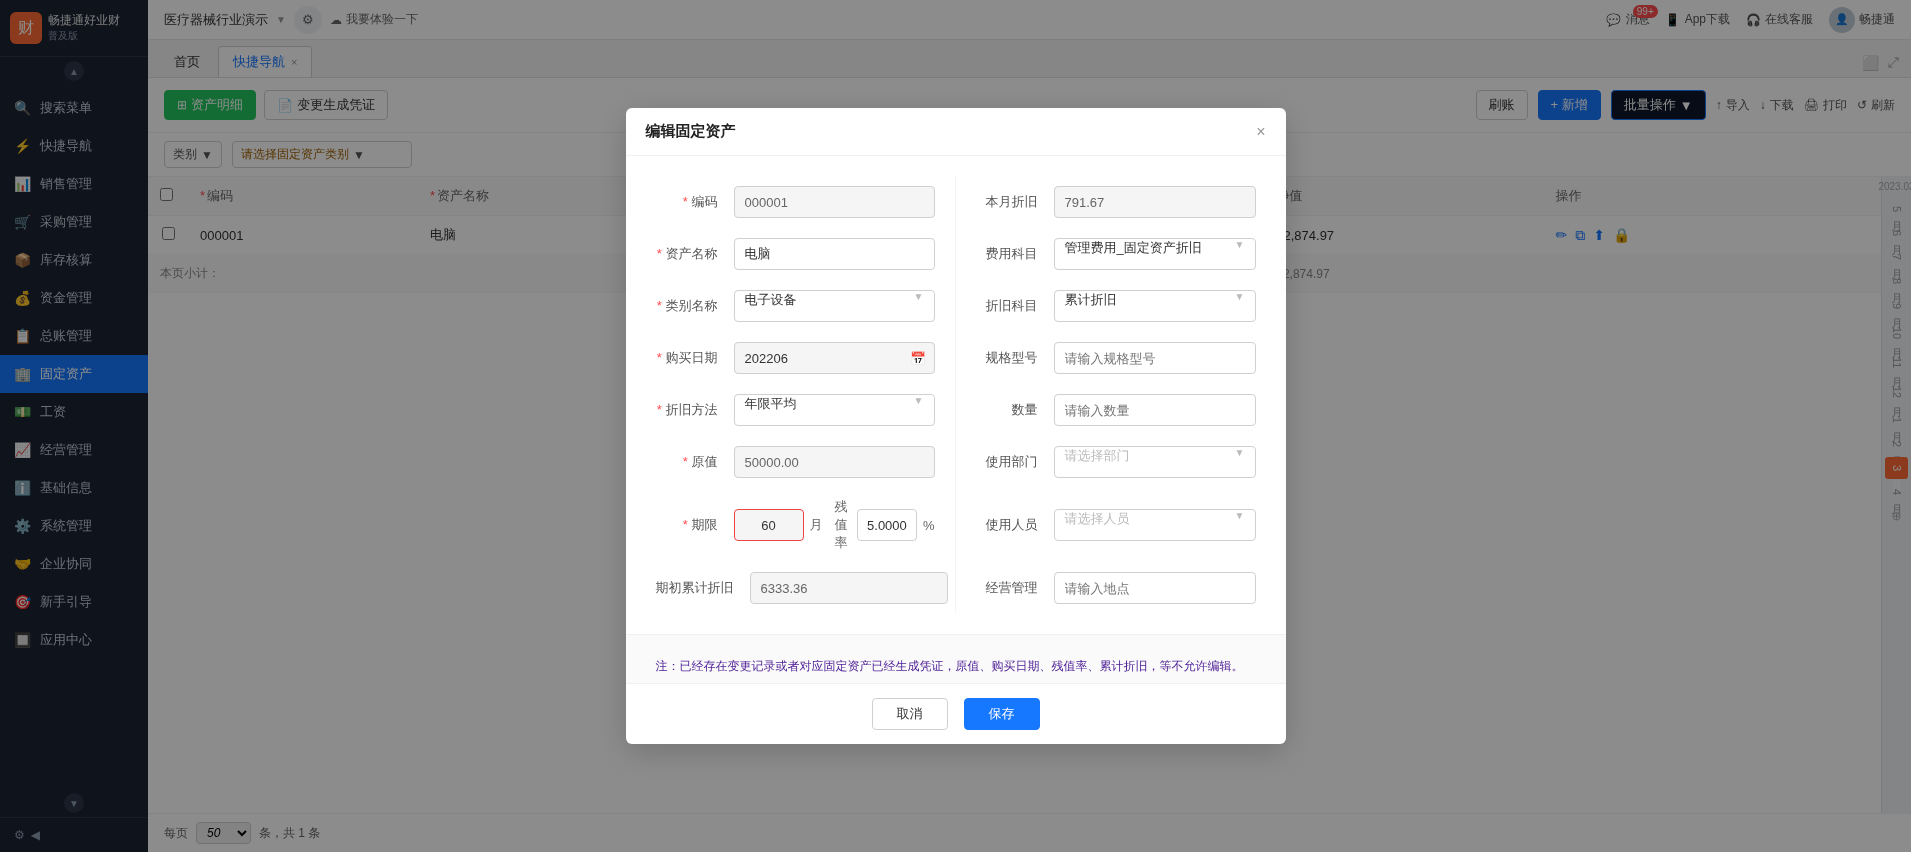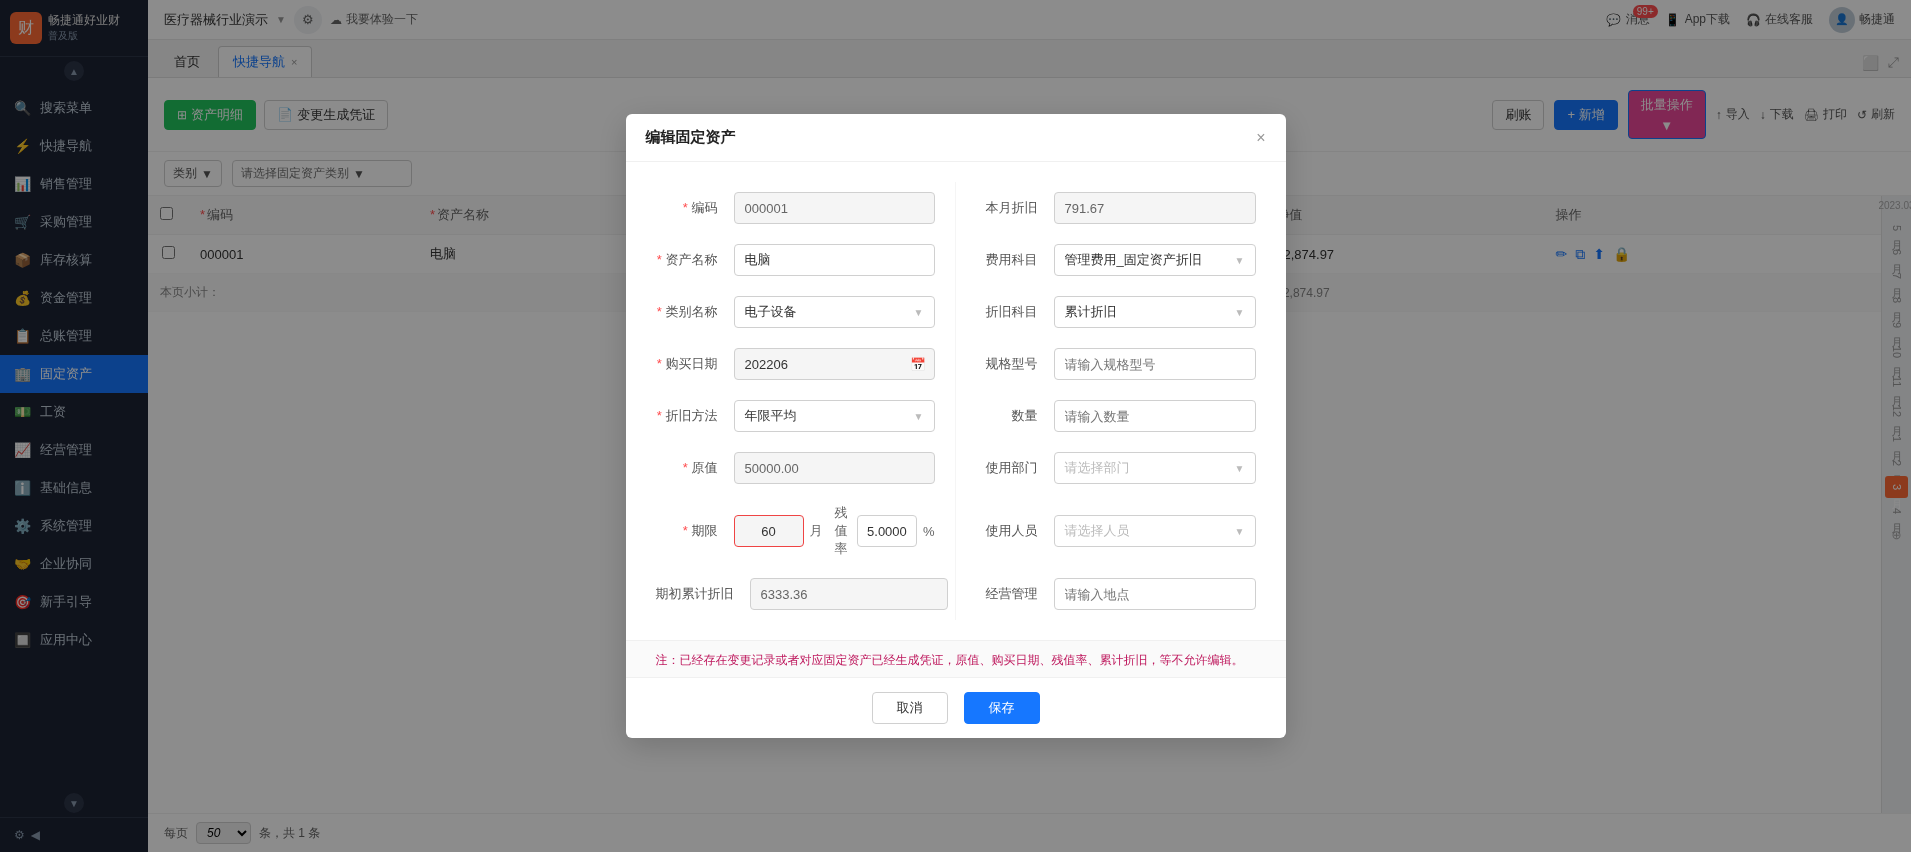--- a/index.html
+++ b/index.html
@@ -45,21 +45,21 @@
     .tab-close { color: #999; font-size: 11px; cursor: pointer; }
     .tab-expand { margin-left: auto; display: flex; align-items: center; gap: 8px; padding-bottom: 6px; }
     .tab-expand-btn { color: #999; font-size: 14px; cursor: pointer; background: none; border: none; }
 
     
     .page-content { flex: 1; background: #fff; overflow: auto; padding: 0; }
     .page-toolbar { display: flex; align-items: center; padding: 12px 16px; gap: 8px; border-bottom: 1px solid #f0f0f0; flex-wrap: wrap; }
     .toolbar-btn { display: flex; align-items: center; gap: 4px; padding: 5px 12px; border-radius: 4px; cursor: pointer; font-size: 13px; border: 1px solid #d0d0d0; background: #fff; color: #333; }
     .toolbar-btn.primary { background: #1677ff; color: #fff; border-color: #1677ff; }
     .toolbar-btn.success { background: #22c55e; color: #fff; border-color: #22c55e; }
-    .toolbar-btn.batch { background: #ec4899; color: #fff; border-color: #1677ff; flex-direction: column; }
+    .toolbar-btn.batch { background: #0f172a; color: #fff; border-color: #1677ff; }
     .toolbar-sep { flex: 1; }
     .toolbar-right { display: flex; align-items: center; gap: 10px; }
     .toolbar-right-btn { display: flex; align-items: center; gap: 4px; color: #555; font-size: 12px; cursor: pointer; }
     .filter-bar { display: flex; align-items: center; padding: 8px 16px; gap: 10px; border-bottom: 1px solid #f0f0f0; }
     .filter-select { display: flex; align-items: center; gap: 4px; padding: 4px 8px; border: 1px solid #d0d0d0; border-radius: 4px; cursor: pointer; font-size: 12px; color: #555; background: #fff; }
     
     
     .data-table { width: 100%; border-collapse: collapse; font-size: 13px; }
     .data-table th { background: #fafafa; border-bottom: 1px solid #f0f0f0; padding: 10px 12px; text-align: left; color: #666; font-weight: 500; white-space: nowrap; }
     .data-table td { border-bottom: 1px solid #f8f8f8; padding: 10px 12px; color: #333; white-space: nowrap; }
@@ -85,30 +85,30 @@
     .modal-header { display: flex; align-items: center; justify-content: space-between; padding: 14px 20px; border-bottom: 1px solid #f0f0f0; }
     .modal-title { font-size: 15px; font-weight: 600; color: #222; }
     .modal-close { color: #999; cursor: pointer; font-size: 16px; background: none; border: none; }
     .modal-body { padding: 20px 30px; }
     .form-grid { display: grid; grid-template-columns: 1fr 1fr; gap: 0; }
     .form-row { display: flex; align-items: center; padding: 10px 0; gap: 8px; }
     .form-label { min-width: 70px; text-align: right; color: #555; font-size: 13px; padding-right: 8px; flex-shrink: 0; }
     .form-label.required::before { content: '* '; color: #ff4d4f; }
     .form-control { flex: 1; height: 32px; border: 1px solid #d0d0d0; border-radius: 4px; padding: 0 10px; font-size: 13px; color: #333; outline: none; background: #fff; }
     .form-control.readonly { background: #f5f5f5; color: #666; }
-    .form-select { flex: 1; height: 32px; border: 1px solid #d0d0d0; border-radius: 4px; padding: 0 10px; font-size: 13px; color: #333; display: flex; align-items: center; justify-content: space-between; cursor: pointer; background: #fff; }
+    .form-select { flex: 1; height: 32px; border: 1px solid #d0d0d0; border-radius: 4px; padding: 0 10px; font-size: 13px; color: #333; display: flex; justify-content: space-between; cursor: pointer; background: #fff; }
     .form-select-arrow { color: #bbb; font-size: 10px; }
     .form-date { display: flex; align-items: center; flex: 1; position: relative; }
     .form-date input { flex: 1; height: 32px; border: 1px solid #d0d0d0; border-radius: 4px; padding: 0 30px 0 10px; font-size: 13px; color: #333; outline: none; background: #f5f5f5; width: 100%; }
     .form-date-icon { position: absolute; right: 8px; color: #bbb; font-size: 13px; cursor: pointer; }
     .form-inline { display: flex; align-items: center; gap: 6px; flex: 1; }
     .form-inline input { height: 32px; border: 1px solid #ef4444; border-radius: 4px; padding: 0 8px; font-size: 13px; color: #333; outline: none; width: 70px; text-align: center; background: #f5f5f5; }
     .form-inline-unit { color: #666; font-size: 13px; }
     .form-inline input.rate { width: 60px; border-color: #d0d0d0; background: #fff; }
-    .modal-note { padding: 10px 30px 6px; font-size: 12px; color: #be185d; background: #fafafa; border-top: 1px solid #f0f0f0; line-height: 1.6; }
+    .modal-note { padding: 22px 30px 6px; font-size: 12px; color: #4c1d95; background: #fafafa; border-top: 1px solid #f0f0f0; line-height: 1.6; }
     .modal-footer { display: flex; align-items: center; justify-content: center; gap: 16px; padding: 14px 20px; border-top: 1px solid #f0f0f0; }
     .btn { height: 32px; padding: 0 24px; border-radius: 4px; font-size: 13px; cursor: pointer; border: 1px solid #d0d0d0; background: #fff; color: #333; }
     .btn.primary { background: #1677ff; color: #fff; border-color: #1677ff; }
     .left-col { border-right: 1px solid #f5f5f5; padding-right: 20px; }
     .right-col { padding-left: 20px; }
   </style>
 </head>
 <body>
 
 <div class="app-container">
@@ -283,21 +283,21 @@
           </div>
         </div>
       </div>
 
       <div class="filter-bar">
         <div class="filter-select">
           <span>类别</span>
           <span>▼</span>
         </div>
         <div class="filter-select" style="min-width:180px;">
-          <span style="color:#737373;">请选择固定资产类别</span>
+          <span style="color:#a16207;">请选择固定资产类别</span>
           <span>▼</span>
         </div>
       </div>
 
       <div style="flex:1;overflow:auto;display:flex;">
         <div style="flex:1;overflow:auto;">
           <table class="data-table">
             <thead>
               <tr>
                 <th class="checkbox-cell"><input type="checkbox" style=""></th>

